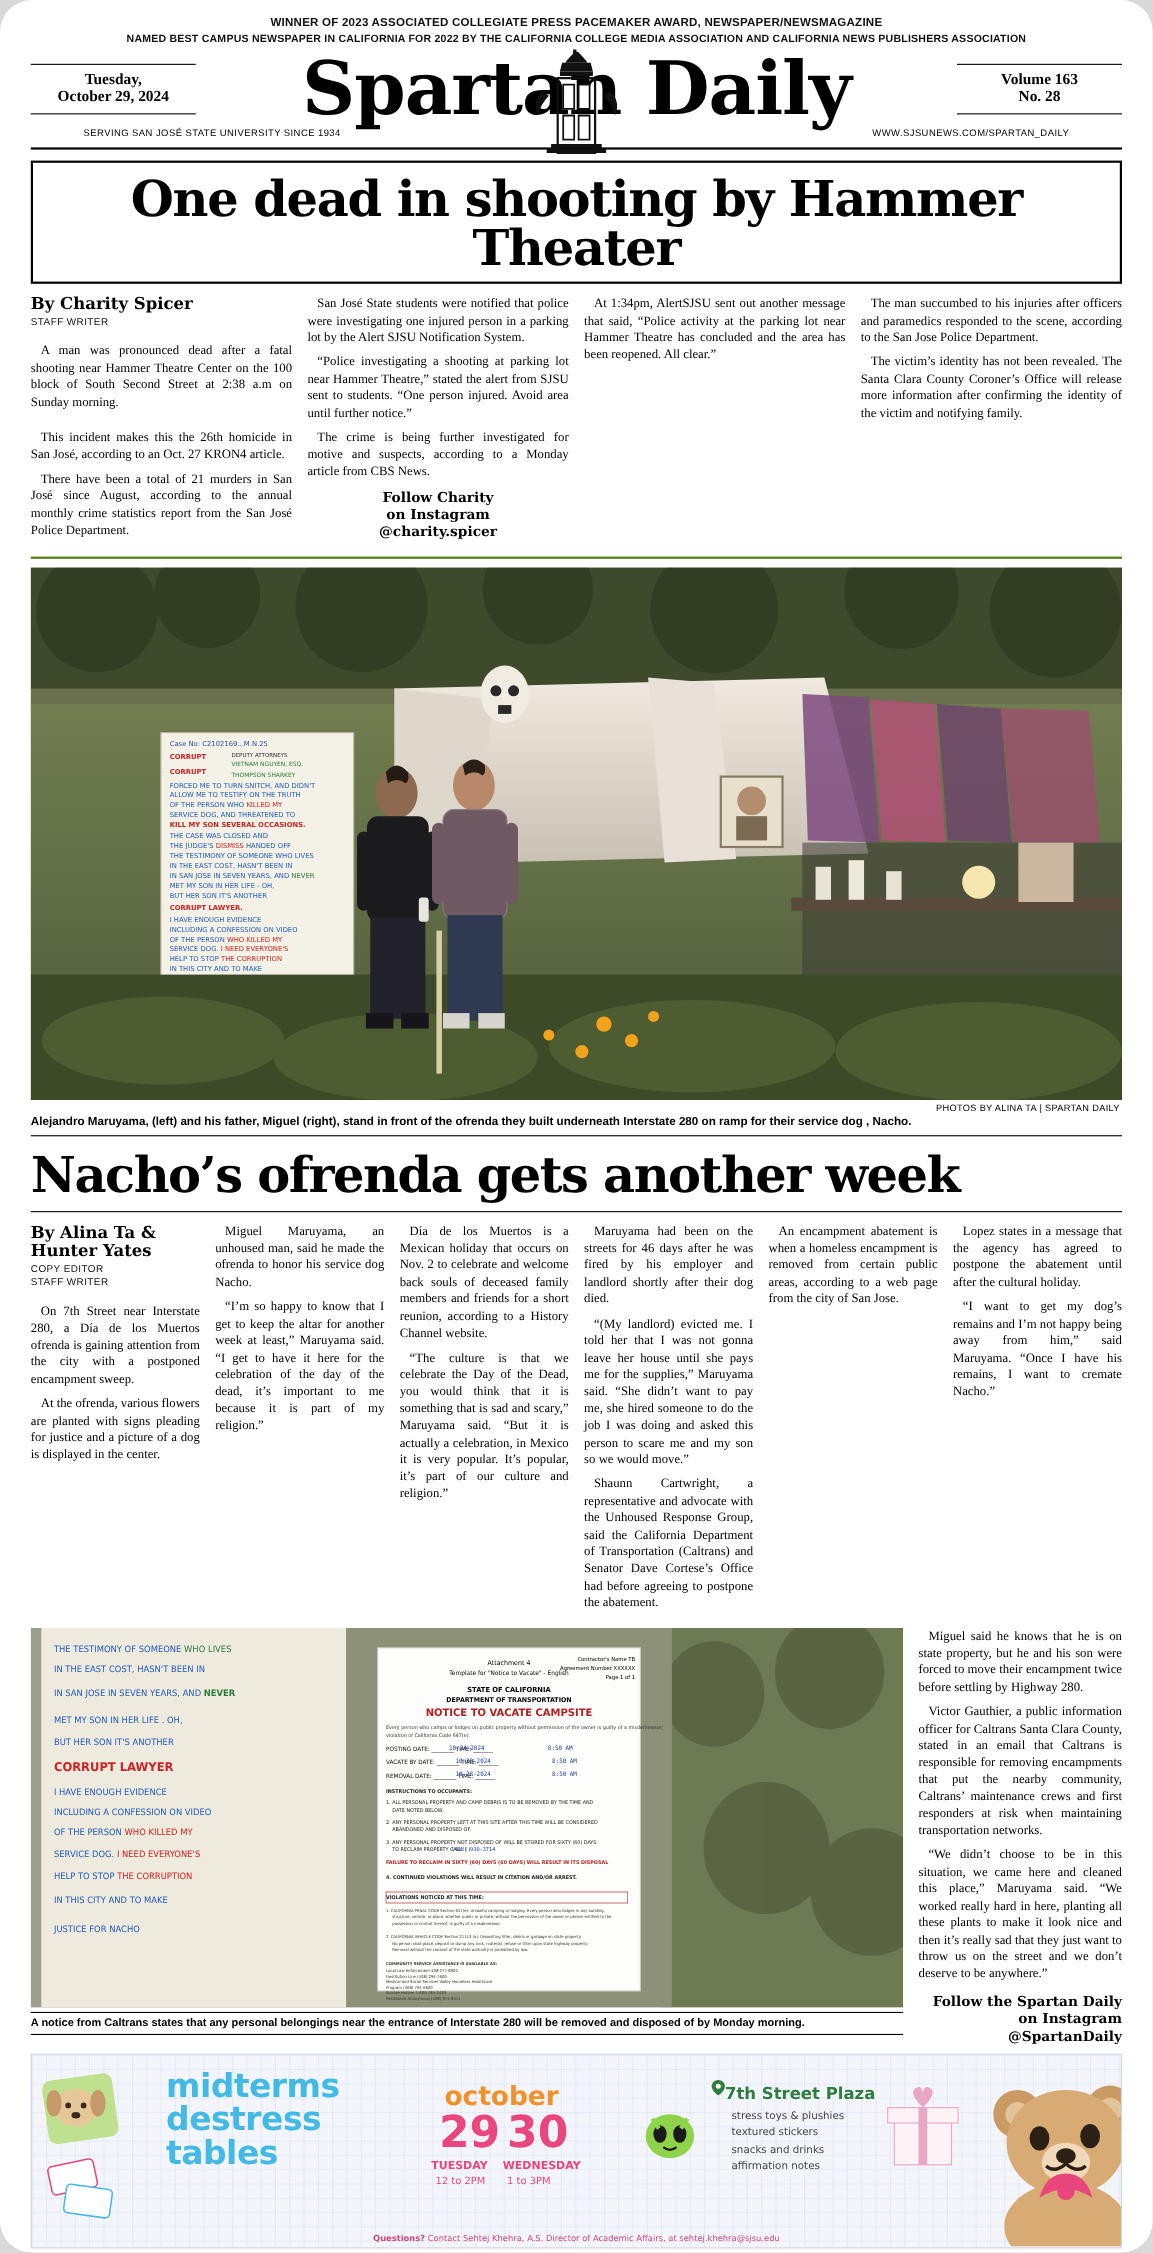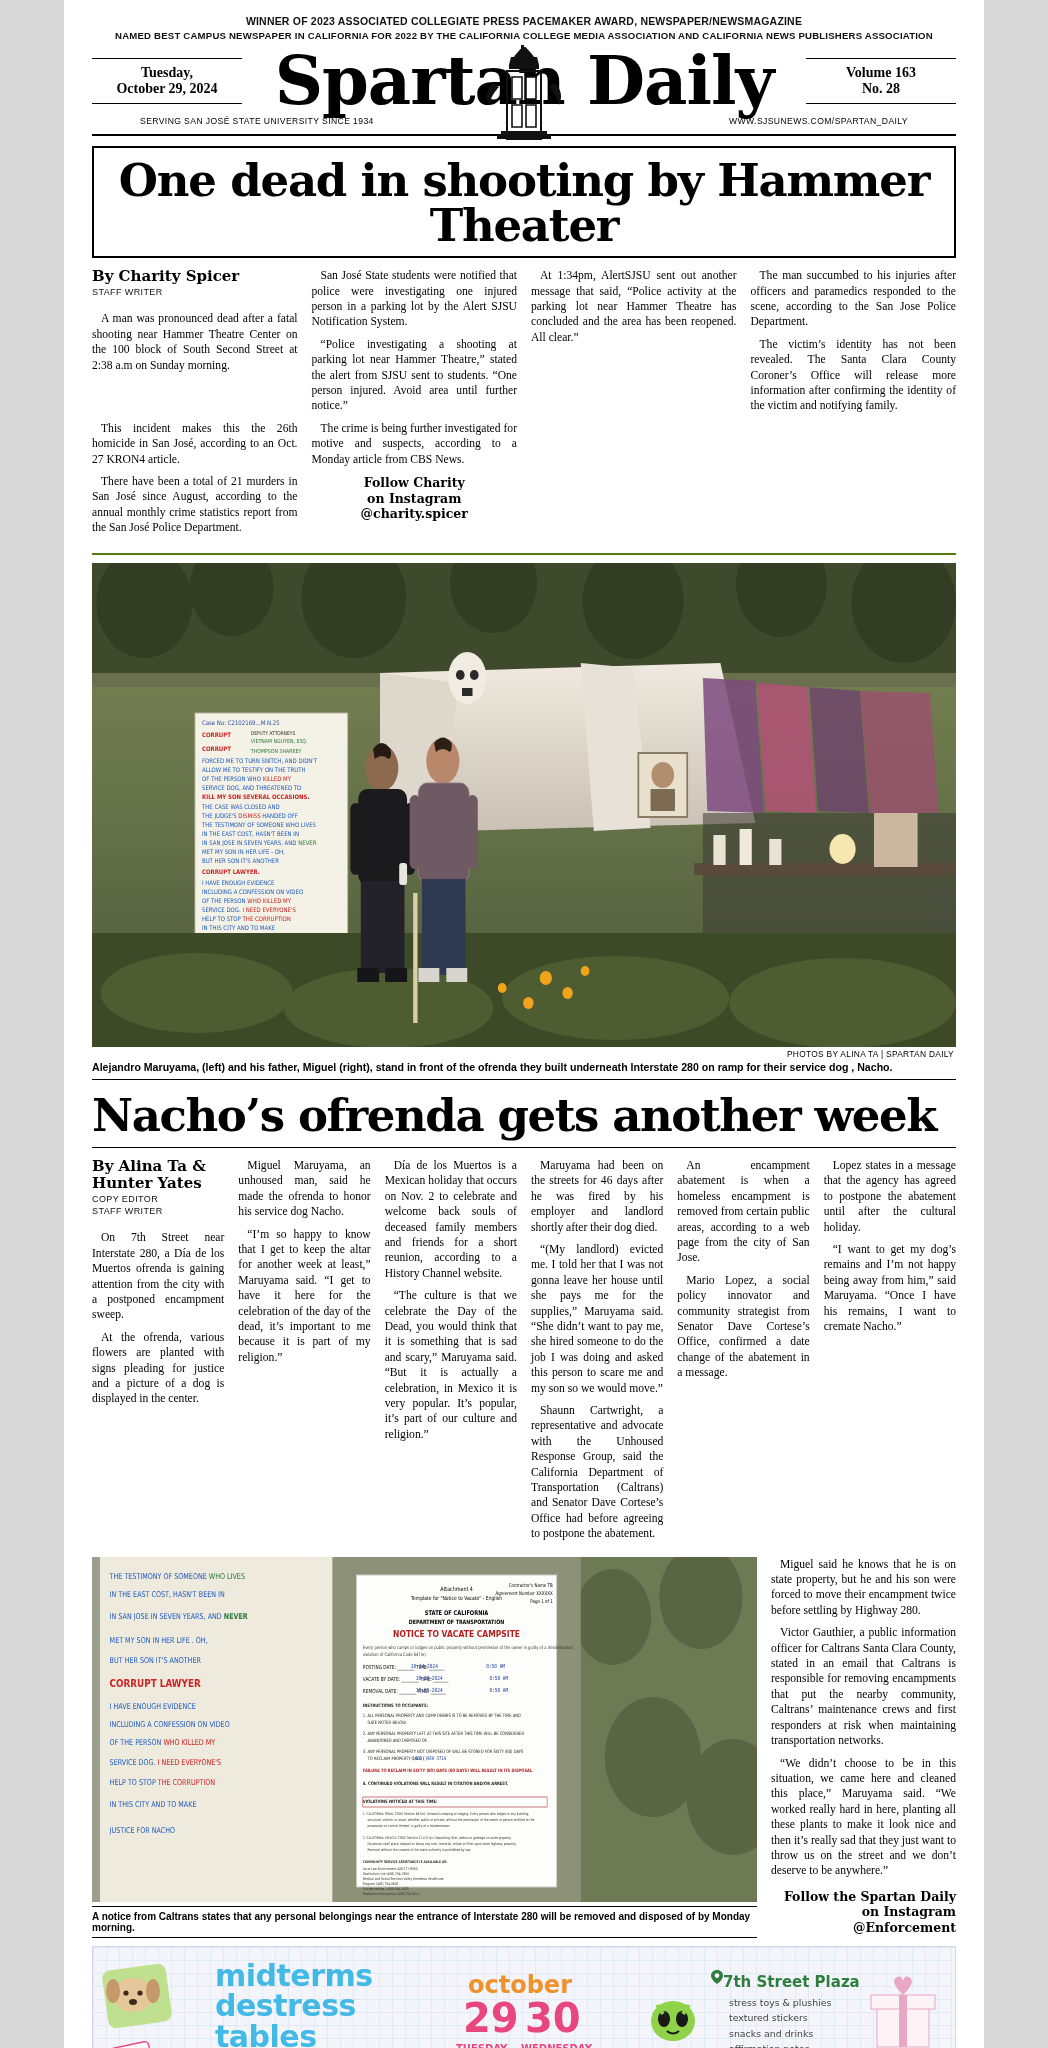--- a/index.html
+++ b/index.html
@@ -1,17 +1,17 @@
 <!DOCTYPE html>
 <html><head>
 <meta charset="utf-8">
 <style>
   html,body{margin:0;padding:0;background:#d9d9d9;}
   body{font-family:"Liberation Serif", serif;}
-  .page{width:920px;height:2048px;background:#ffffff;position:relative;overflow:hidden;margin:0 auto;}
+  .page{width:1048px;height:2048px;background:#ffffff;position:relative;overflow:hidden;margin:0 auto;border-radius:29px;}
   .inner{padding:14px 28px 0 28px;}
 
   
   .award-lines{text-align:center;font-family:"Liberation Sans",sans-serif;font-size:10.5px;letter-spacing:.2px;line-height:1.45;color:#111;font-weight:700;}
   .award-lines div:nth-child(2){font-size:9.6px;}
 
   .masthead{display:flex;align-items:center;justify-content:center;margin-top:4px;position:relative;}
   .mast-side{width:150px;text-align:center;font-family:"Liberation Serif",serif;}
   .mast-side .rule{border-top:1.6px solid #000;border-bottom:1.6px solid #000;padding:6px 0;}
   .mast-side .l1{font-weight:700;font-size:14px;}
@@ -316,21 +316,20 @@
         <p>“The culture is that we celebrate the Day of the Dead, you would think that it is something that is sad and scary,” Maruyama said. “But it is actually a celebration, in Mexico it is very popular. It’s popular, it’s part of our culture and religion.”</p>
       </div>
       <div class="col">
         <p>Maruyama had been on the streets for 46 days after he was fired by his employer and landlord shortly after their dog died.</p>
         <p>“(My landlord) evicted me. I told her that I was not gonna leave her house until she pays me for the supplies,” Maruyama said. “She didn’t want to pay me, she hired someone to do the job I was doing and asked this person to scare me and my son so we would move.”</p>
         <p>Shaunn Cartwright, a representative and advocate with the Unhoused Response Group, said the California Department of Transportation (Caltrans) and Senator Dave Cortese’s Office had before agreeing to postpone the abatement.</p>
       </div>
       <div class="col">
         <p style="visibility:hidden;height:0;margin:0">Shaunn Cartwright, a representative and advocate with the Unhoused Response Group, said the California Department of Transportation (Caltrans) and Senator Dave Cortese’s Office had before agreeing to postpone the abatement.</p>
         <p>An encampment abatement is when a homeless encampment is removed from certain public areas, according to a web page from the city of San Jose.</p>
-        <p>Mario Lopez, a social policy innovator and community strategist from Senator Dave Cortese’s Office, confirmed a date change of the abatement in a message.</p>
       </div>
       <div class="col">
         <p style="visibility:hidden;height:0;margin:0">Mario Lopez, a social policy innovator and community strategist from Senator Dave Cortese’s Office, confirmed a date change of the abatement in a message.</p>
         <p>Lopez states in a message that the agency has agreed to postpone the abatement until after the cultural holiday.</p>
         <p>“I want to get my dog’s remains and I’m not happy being away from him,” said Maruyama. “Once I have his remains, I want to cremate Nacho.”</p>
       </div>
     </div>
 
     <div class="photo2-row">
       <div>
@@ -432,21 +431,21 @@
         <div class="caption2">A notice from Caltrans states that any personal belongings near the entrance of Interstate 280 will be removed and disposed of by Monday morning.</div>
       </div>
       <div class="sidecol">
         <p style="visibility:hidden;height:0;margin:0">“I want to get my dog’s remains and I’m not happy being away from him,” said Maruyama. “Once I have his remains, I want to cremate Nacho.”</p>
         <p>Miguel said he knows that he is on state property, but he and his son were forced to move their encampment twice before settling by Highway 280.</p>
         <p>Victor Gauthier, a public information officer for Caltrans Santa Clara County, stated in an email that Caltrans is responsible for removing encampments that put the nearby community, Caltrans’ maintenance crews and first responders at risk when maintaining transportation networks.</p>
         <p>“We didn’t choose to be in this situation, we came here and cleaned this place,” Maruyama said. “We worked really hard in here, planting all these plants to make it look nice and then it’s really sad that they just want to throw us on the street and we don’t deserve to be anywhere.”</p>
         <div class="follow2">
           <div>Follow the Spartan Daily</div>
           <div>on Instagram</div>
-          <div>@Enforcement</div>
+          <div>@SpartanDaily</div>
         </div>
       </div>
     </div>
 
     <div class="ad">
       <div class="ad-grid"></div>
 
       <svg style="position:absolute;left:6px;top:14px" width="110" height="150" viewBox="0 0 110 150">
         <rect x="6" y="6" width="64" height="58" rx="8" fill="#bfe08f" transform="rotate(-8 38 35)"></rect>
         <g transform="translate(34,34)">

